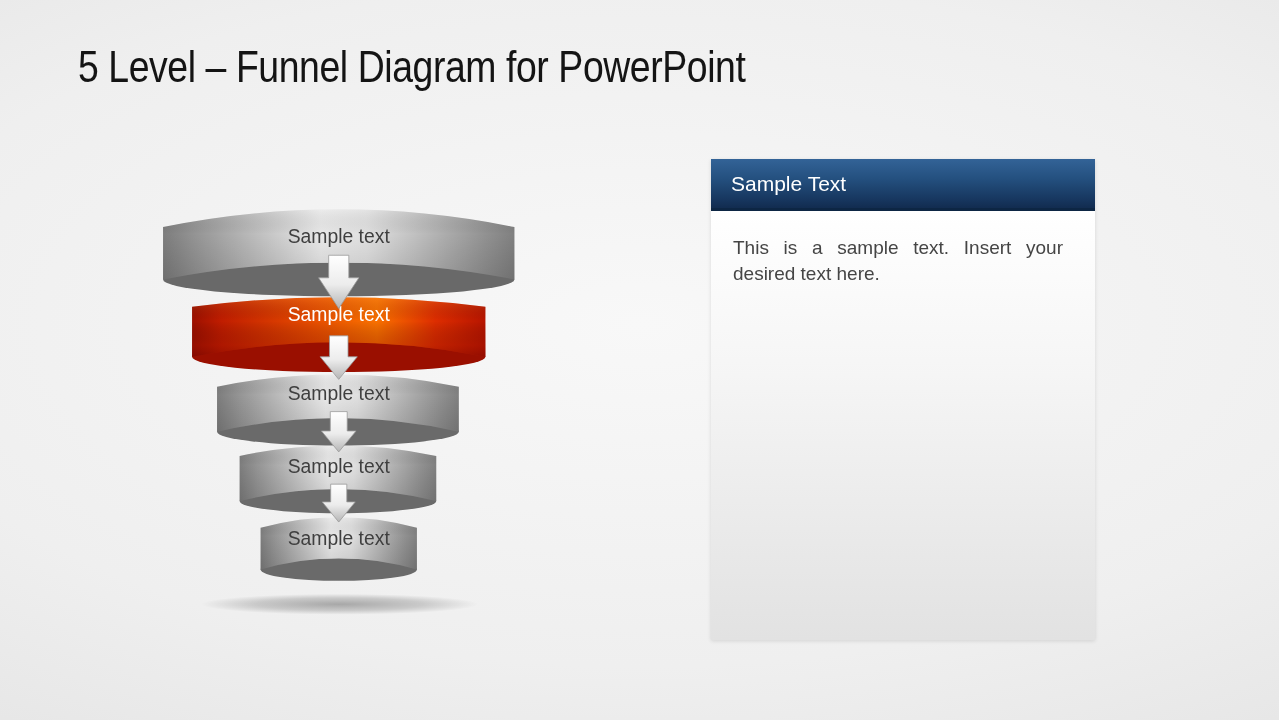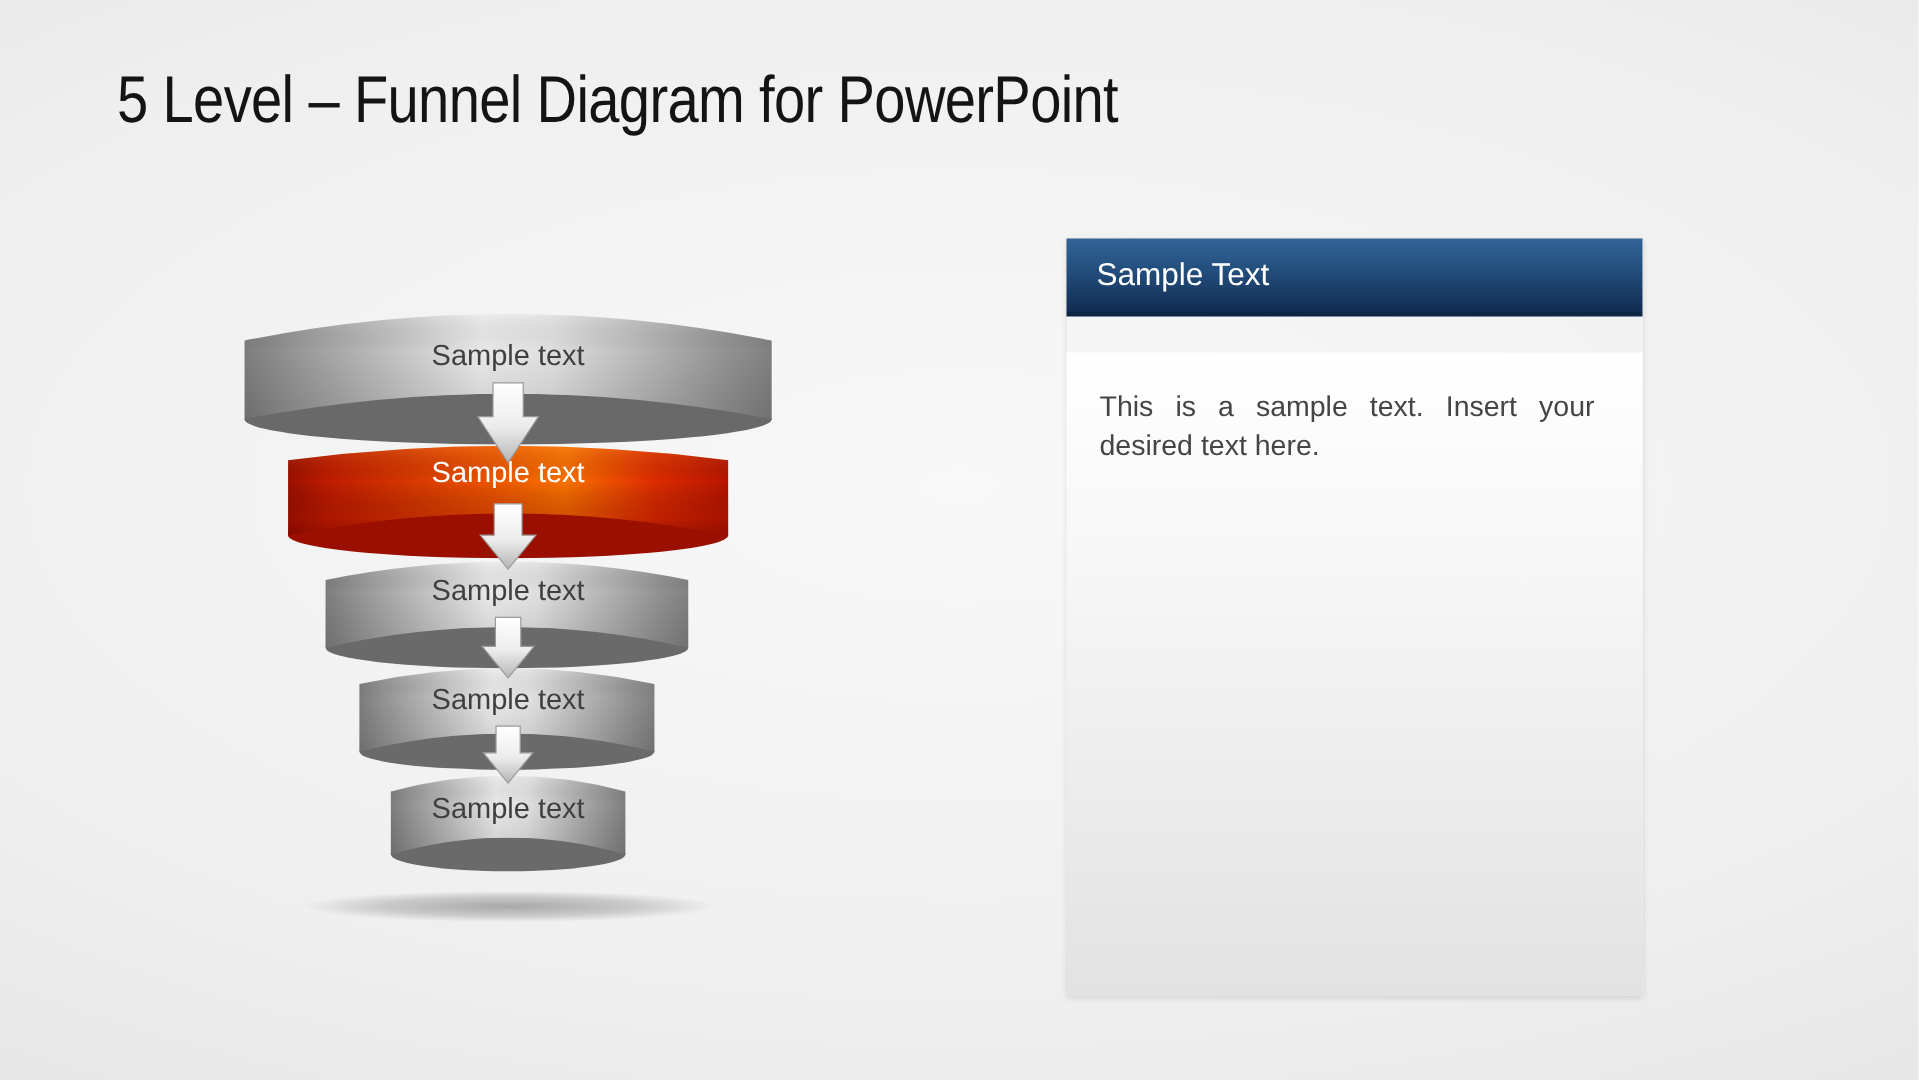--- a/index.html
+++ b/index.html
@@ -21,21 +21,20 @@
   .panel-header{
     height:52px;box-sizing:border-box;
     background:linear-gradient(180deg,#336397 0%, #24507f 40%, #16355d 85%, #122c50 100%);
     border-bottom:3px solid #0d2644;
     color:#ffffff;font-size:21px;line-height:49px;padding-left:20px;
   }
   .panel-body{
     height:429px;box-sizing:border-box;
     background:linear-gradient(180deg,#ffffff 0%, #f6f6f6 35%, #e2e2e2 100%);
     padding:24px 22px;
-    margin-top:24px;
   }
   .panel-body p{
     margin:0;width:330px;text-align:justify;
     font-size:19px;line-height:26px;color:#454545;
   }
   svg text{font-family:"Liberation Sans",sans-serif;}
 </style>
 </head>
 <body>
 

